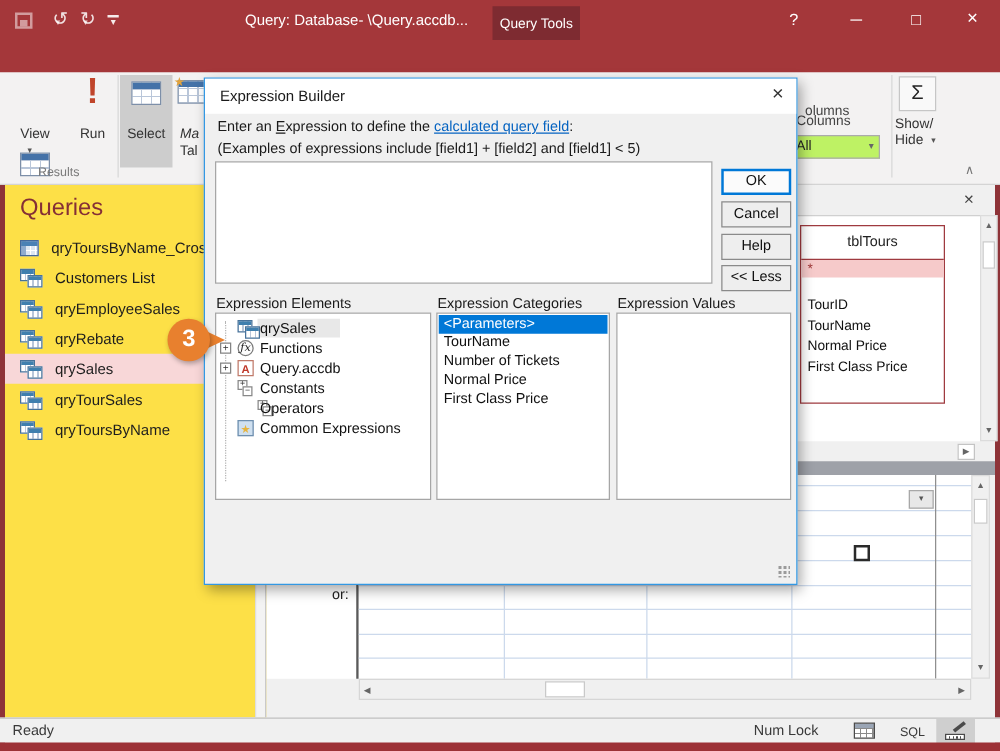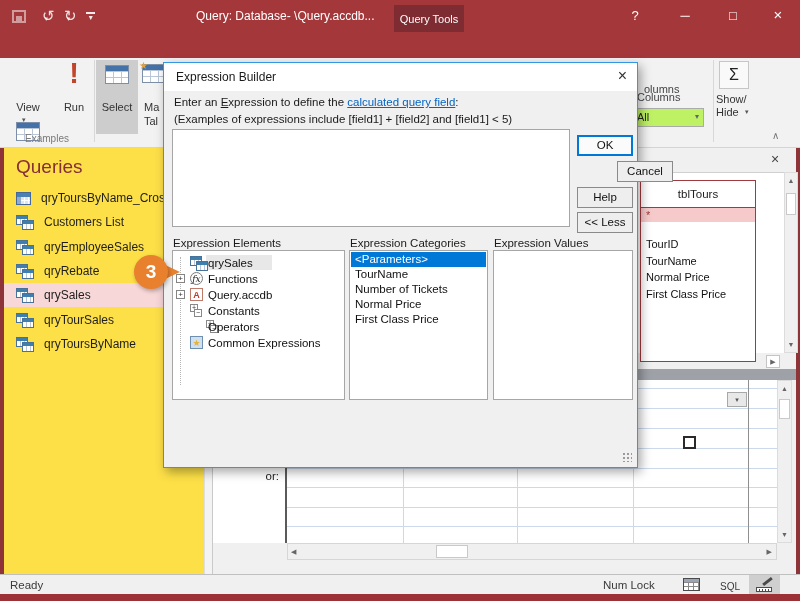--- a/index.html
+++ b/index.html
@@ -62,21 +62,21 @@
   .ct-icon { width:15px; height:13px; margin-left:12px; flex:0 0 auto; border:1px solid #44689a; background-color:#dde6f2;
     background-image:linear-gradient(to bottom,#4a81b5 0,#4a81b5 4px,rgba(0,0,0,0) 4px),
       linear-gradient(to right,#8fabce 0,#8fabce 4px,rgba(0,0,0,0) 4px),
       repeating-linear-gradient(to right, rgba(0,0,0,0) 0 3px, #fff 3px 4px),
       repeating-linear-gradient(to bottom, rgba(0,0,0,0) 0 3px, #fff 3px 4px); }
 
   
   .doc-close { position:absolute; left:771px; top:151px; font-size:14px; color:#444; }
   .collapse-chev { position:absolute; left:772px; top:130px; font-size:10px; color:#777; }
   .tables-area { position:absolute; left:213px; top:172px; width:571px; height:181px; background:#fff; border-top:1px solid #d0d0d0; }
-  .tbl-box { position:absolute; left:640px; top:180px; width:116px; height:182px; background:#fff; border:1px solid #9f3a3f; }
+  .tbl-box { position:absolute; left:640px; top:180px; width:116px; height:143px; background:#fff; border:1px solid #9f3a3f; }
   .tbl-head { height:27px; border-bottom:1px solid #9f3a3f; display:flex; align-items:center; justify-content:center;
               font-size:11.5px; color:#222; }
   .tbl-star { height:14px; background:#f6caca; font-size:11px; color:#a03a3a; padding-left:5px; line-height:14px; }
   .tbl-field { font-size:11px; color:#111; padding-left:5px; line-height:16.5px; }
   .vscroll { position:absolute; background:#f0f0f0; border:1px solid #dcdcdc; }
   .sb-arrow { position:absolute; left:0; width:100%; text-align:center; font-size:7px; color:#666; }
   .sb-thumb { position:absolute; left:1px; right:1px; background:#fff; border:1px solid #c9c9c9; }
   .hs-btn { position:absolute; width:14px; height:13px; background:#fff; border:1px solid #c4c4c4;
             font-size:7px; color:#666; text-align:center; line-height:12px; }
   .splitter { position:absolute; left:213px; top:369px; width:583px; height:11px; background:#9ea1a8; }
@@ -200,33 +200,33 @@
       <span class="sheet-icon"></span>
     </div>
     <span class="rbtn-label" style="left:6px; top:43px; width:44px; text-align:center;">View</span>
     <span style="position:absolute; left:22px; top:58px; font-size:7px; color:#555;">▾</span>
 
     <div style="position:absolute; left:56px; top:0; width:36px; text-align:center;">
       <span style="font-size:29px; font-weight:bold; color:#c0452b; line-height:30px;">!</span>
     </div>
     <span class="rbtn-label" style="left:56px; top:43px; width:36px; text-align:center;">Run</span>
 
-    <span class="grp-label" style="left:0; top:75px; width:94px; text-align:center;">Examples</span>
+    <span class="grp-label" style="left:0; top:75px; width:94px; text-align:center;">Results</span>
     <div class="grp-divider" style="left:94px; top:2px;"></div>
 
     <div class="sel-box" style="top:2px;">
       <span class="sheet-icon" style="margin:5px 0 0 9px;"></span>
     </div>
     <span class="rbtn-label" style="left:96px; top:43px; width:42px; text-align:center;">Select</span>
 
     <div style="position:absolute; left:142px; top:6px;">
       <span class="sheet-icon"></span>
       <span style="position:absolute; left:-3px; top:-4px; color:#e2a33c; font-size:10px;">★</span>
     </div>
-    <span class="rbtn-label" style="left:144px; top:43px;">Ma</span>
+    <span class="rbtn-label" style="left:144px; top:43px;font-style:italic;">Ma</span>
     <span class="rbtn-label" style="left:144px; top:57px;">Tal</span>
 
     <span class="rbtn-label" style="left:644px; top:10px; color:#444;margin-top:15px;">olumns</span>
     <span class="rbtn-label" style="left:637px; top:33px; color:#444;">Columns</span>
     <div class="all-dd" style="top:50px;">
       <span style="position:absolute; left:6px; top:2px;">All</span>
       <span style="position:absolute; right:4px; top:3px; font-size:8px; color:#666;">▾</span>
     </div>
     <div class="grp-divider" style="left:713px; top:2px;"></div>
     <div class="sigma-btn" style="top:3px;">
@@ -363,21 +363,21 @@
     <div class="dlg-title">
       <span class="t">Expression Builder</span>
       <span class="dlg-close">×</span>
     </div>
     <div class="dlg-line" style="top:33px;">
       <span>Enter an </span><span style="text-decoration:underline;">E</span><span>xpression to define the </span><span class="dlg-link">calculated query field</span><span>:</span>
     </div>
     <div class="dlg-line" style="top:50px;">(Examples of expressions include [field1] + [field2] and [field1] &lt; 5)</div>
     <textarea class="dlg-textarea" style=""></textarea>
     <div class="dlg-btn dlg-btn-default" style="top:72px;">OK</div>
-    <div class="dlg-btn" style="top:98px;margin-left:40px;">Cancel</div>
+    <div class="dlg-btn" style="top:98px;">Cancel</div>
     <div class="dlg-btn" style="top:124px;">Help</div>
     <div class="dlg-btn" style="top:149px;">&lt;&lt; Less</div>
 
     <span class="dlg-plabel" style="left:9px;">Expression Elements</span>
     <span class="dlg-plabel" style="left:186px;">Expression Categories</span>
     <span class="dlg-plabel" style="left:330px;">Expression Values</span>
 
     <div class="dlg-panel" style="left:8px; width:173px;">
       <div class="tree-guide"></div>
       <div class="tree-row" style="top:4px;">

